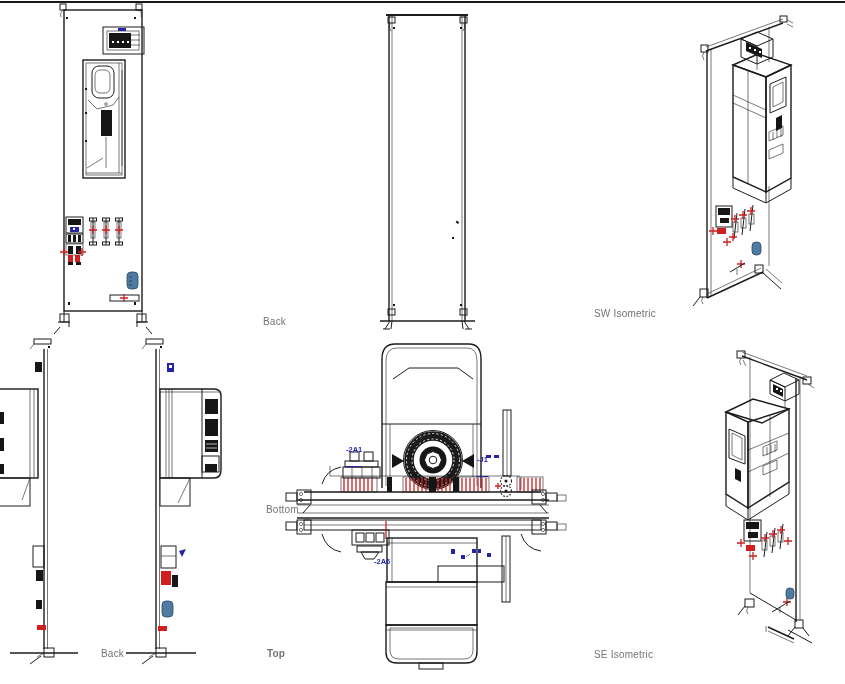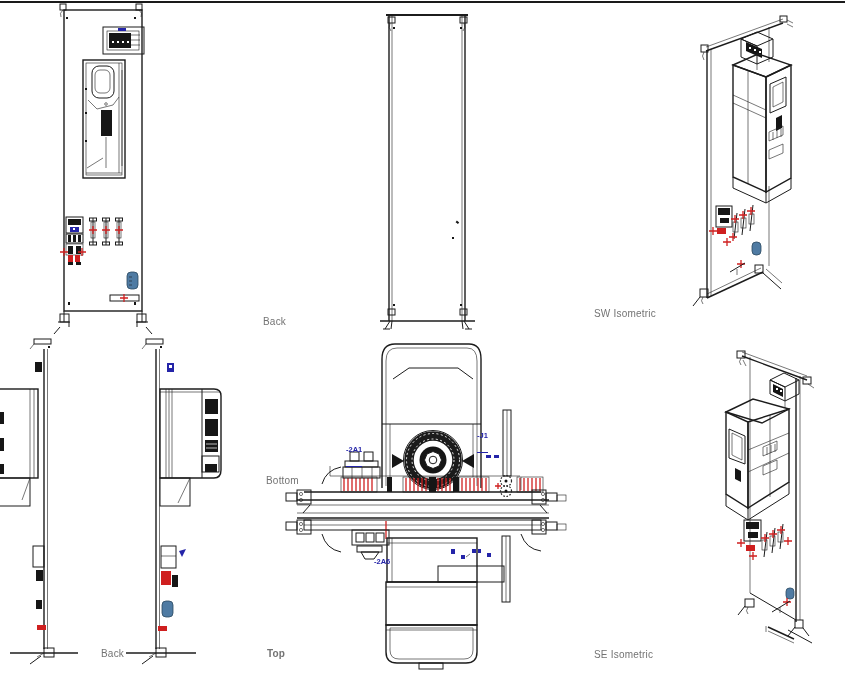--- a/index.html
+++ b/index.html
@@ -409,19 +409,19 @@
       <path class="ln" d="M795,627 l-7,9 M803,628 l6,8 M788,630 L812,643"></path>
       <path class="lw" d="M768,627 L794,639"></path>
         <path class="lt" d="M768,631 L794,643 M766,626 V632"></path>
     </g>
   </svg>
 
   <div class="vlabel" style="left:263px;top:316px;">Back</div>
   <div class="vlabel" style="left:594px;top:308px;text-align:center;">SW Isometric</div>
   <div class="vlabel" style="left:101px;top:648px;">Back</div>
   <div class="vlabel" style="left:267px;top:648px;font-weight:bold;">Top</div>
-  <div class="vlabel" style="left:266px;top:475px;">Bottom</div>
+  <div class="vlabel" style="left:266px;top:504px;">Bottom</div>
   <div class="vlabel" style="left:594px;top:649px;">SE Isometric</div>
 
   <div class="tag u" style="left:346px;top:446px;">-2A1</div>
-  <div class="tag u" style="left:477px;top:432px;">-J1</div>
+  <div class="tag u" style="left:477px;top:456px;">-J1</div>
   <div class="tag" style="left:374px;top:558px;">-2A6</div>
 </div>
 
 </body></html>

